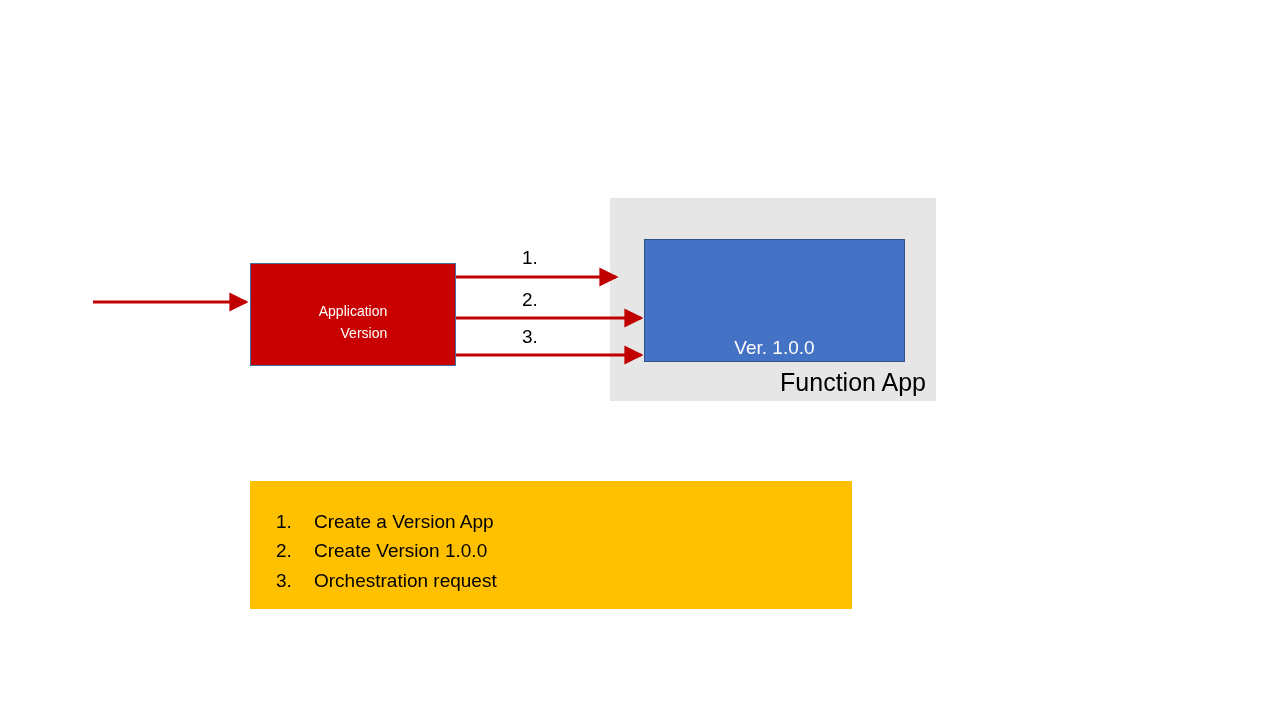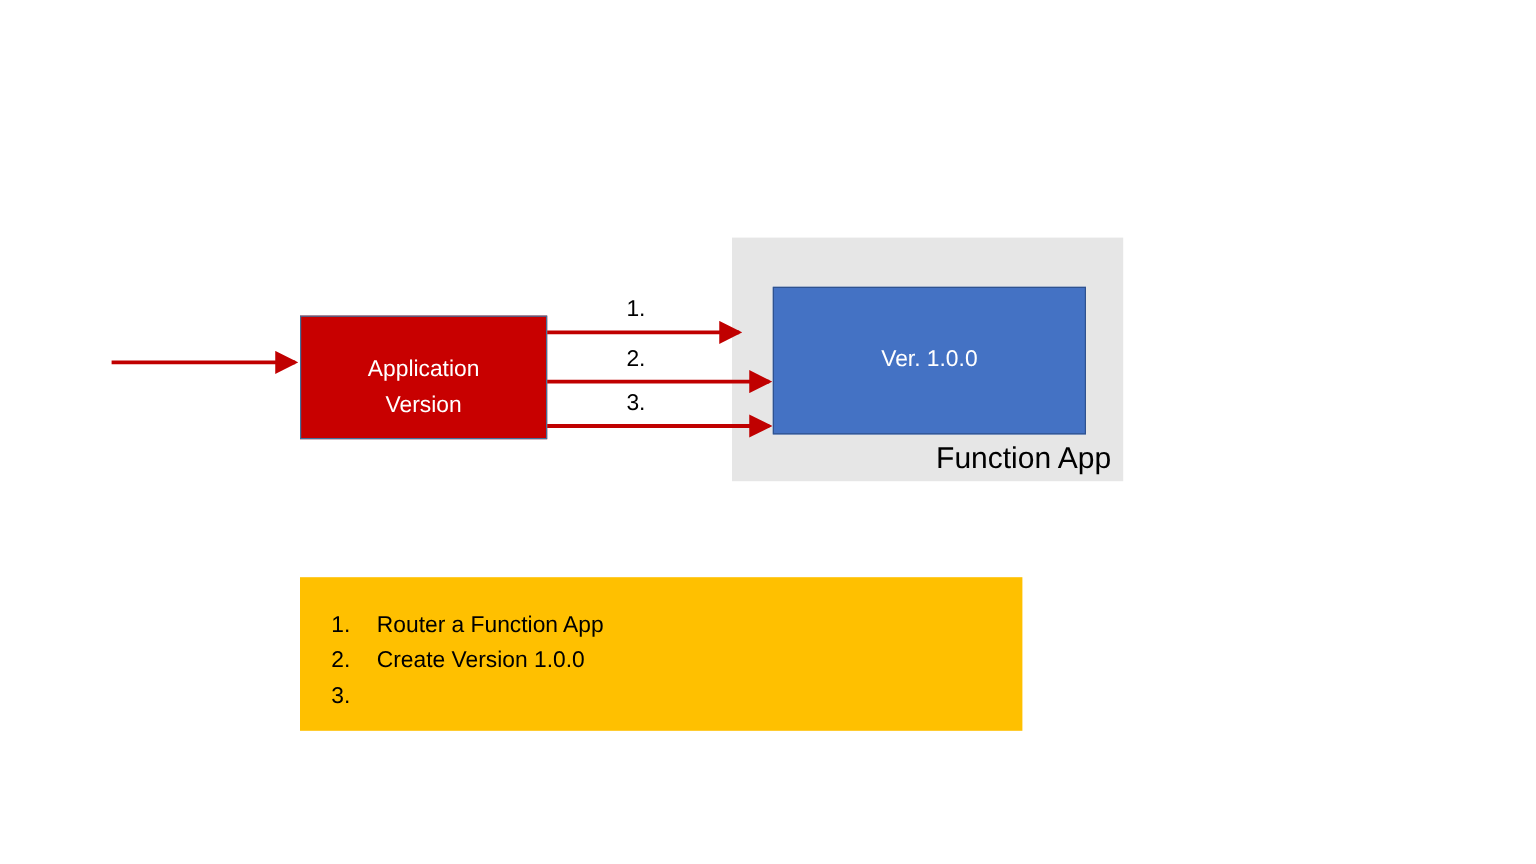--- a/index.html
+++ b/index.html
@@ -44,21 +44,21 @@
   .version-box {
     position: absolute;
     left: 644px;
     top: 239px;
     width: 261px;
     height: 123px;
     background: #4472c4;
     border: 1px solid #2f528f;
     box-sizing: border-box;
     display: flex;
-    align-items: center;
+    align-items: flex-end;
     justify-content: center;
   }
   .version-box .box-text {
     color: #ffffff;
     font-size: 19px;
     line-height: 1.3;
     text-align: center;
   }
 
   
@@ -70,23 +70,23 @@
     height: 103px;
     background: #c80000;
     border: 1px solid #41719c;
     box-sizing: border-box;
     display: flex;
     align-items: center;
     justify-content: center;
   }
   .router-box .box-text {
     color: #ffffff;
-    font-size: 19px;
+    font-size: 14px;
     line-height: 1.55;
-    text-align: center;
+    text-align: right;
     margin-top: 16px;
   }
 
   
   .arrow-layer {
     position: absolute;
     left: 0;
     top: 0;
     width: 1280px;
     height: 720px;
@@ -168,25 +168,26 @@
   </svg>
 
   <div class="arrow-num arrow-num-1">1.</div>
   <div class="arrow-num arrow-num-2">2.</div>
   <div class="arrow-num arrow-num-3">3.</div>
 
   <div class="legend-box">
     <ul class="legend-list">
       <li class="legend-item">
         <span class="legend-marker">1.</span>
-        <span>Router a Function App</span>
+        <span>Create a Version App</span>
       </li>
       <li class="legend-item">
         <span class="legend-marker">2.</span>
         <span>Create Version 1.0.0</span>
       </li>
       <li class="legend-item">
         <span class="legend-marker">3.</span>
+        <span>Orchestration request</span>
       </li>
     </ul>
   </div>
 
 </div>
 
 </body></html>

